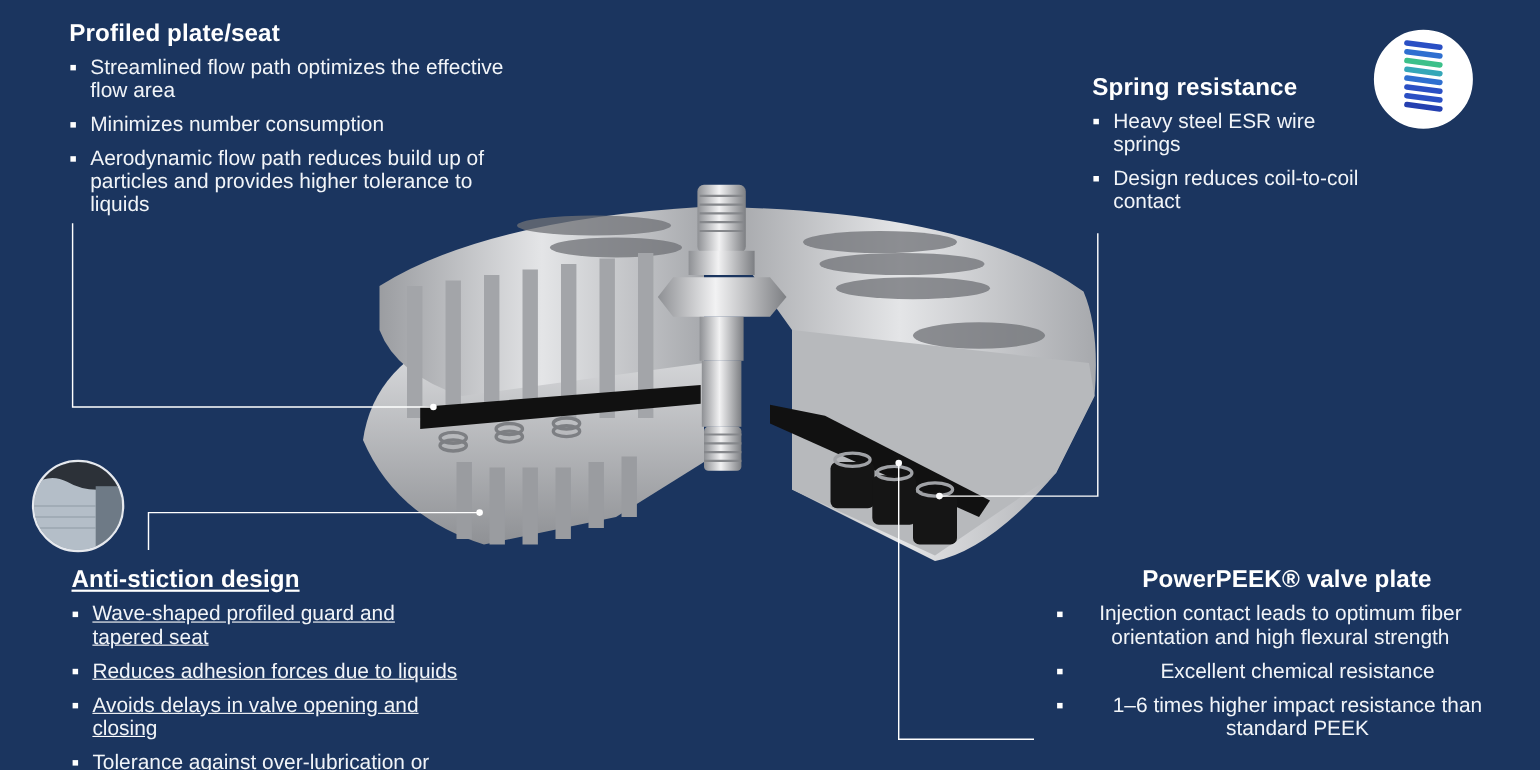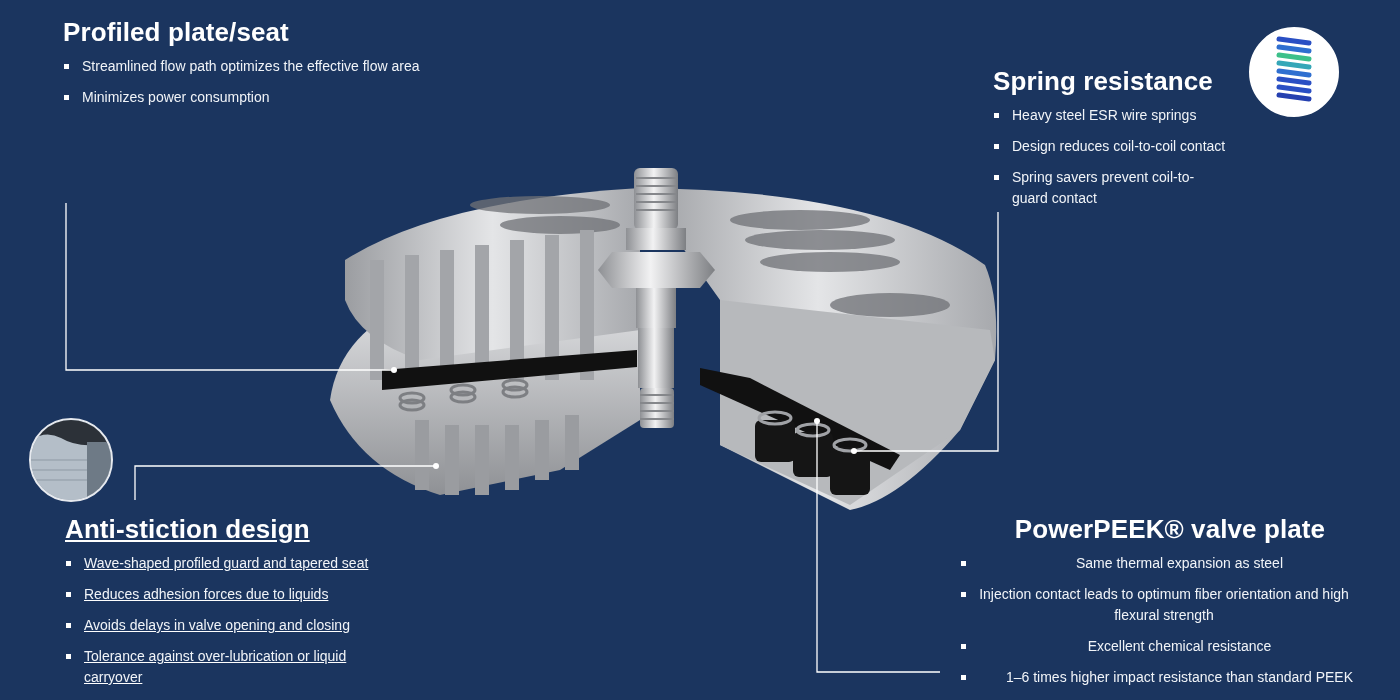--- a/index.html
+++ b/index.html
@@ -4,25 +4,25 @@
 <style>
   html, body { margin:0; padding:0; }
   body {
     width:1400px; height:700px; overflow:hidden; position:relative;
     background:#1b355f;
     font-family:"Liberation Sans", "DejaVu Sans", sans-serif;
     color:#ffffff;
   }
   .block { position:absolute; }
   .block h2 {
-    margin:0 0 8px 0; font-size:26px; font-weight:bold; letter-spacing:0.1px;
+    margin:0 0 8px 0; font-size:22px; font-weight:bold; letter-spacing:0.1px;
   }
   .block ul { list-style:none; margin:0; padding:0; }
   .block li {
-    position:relative; padding-left:19px; font-size:14px; line-height:21px;
+    position:relative; padding-left:19px; font-size:19px; line-height:21px;
     margin-bottom:10px; color:#f1f4f8;
   }
   .block li::before {
     content:""; position:absolute; left:1px; top:8px; width:5px; height:5px; background:#ffffff;
   }
   #b-profiled { left:63px; top:17px; width:430px; }
   #b-spring { left:993px; top:66px; width:260px; }
   #b-anti { left:65px; top:514px; width:360px;text-decoration:underline; }
   #b-peek { left:960px; top:514px; width:420px;text-align:center; }
 
@@ -176,44 +176,43 @@
         <line x1="0" y1="50" x2="56" y2="50"></line>
       <line x1="0" y1="60" x2="56" y2="60"></line>
     </g>
   </svg>
 </div>
 
 <div class="block" id="b-profiled">
   <h2>Profiled plate/seat</h2>
   <ul>
     <li>Streamlined flow path optimizes the effective flow area</li>
-    <li>Minimizes power consumption</li>
+    <li>Minimizes number consumption</li>
+    <li style="width:370px">Aerodynamic flow path reduces build up of particles and provides higher tolerance to liquids</li>
   </ul>
 </div>
 
 <div class="block" id="b-spring">
   <h2>Spring resistance</h2>
   <ul>
     <li>Heavy steel ESR wire springs</li>
     <li>Design reduces coil-to-coil contact</li>
-    <li style="width:210px">Spring savers prevent coil-to-guard contact</li>
   </ul>
 </div>
 
 <div class="block" id="b-anti">
   <h2>Anti-stiction design</h2>
   <ul>
     <li>Wave-shaped profiled guard and tapered seat</li>
     <li>Reduces adhesion forces due to liquids</li>
     <li>Avoids delays in valve opening and closing</li>
     <li style="width:310px">Tolerance against over-lubrication or liquid carryover</li>
   </ul>
 </div>
 
 <div class="block" id="b-peek">
   <h2>PowerPEEK® valve plate</h2>
   <ul>
-    <li>Same thermal expansion as steel</li>
     <li style="width:370px">Injection contact leads to optimum fiber orientation and high flexural strength</li>
     <li>Excellent chemical resistance</li>
     <li>1–6 times higher impact resistance than standard PEEK</li>
   </ul>
 </div>
 
 </body></html>

